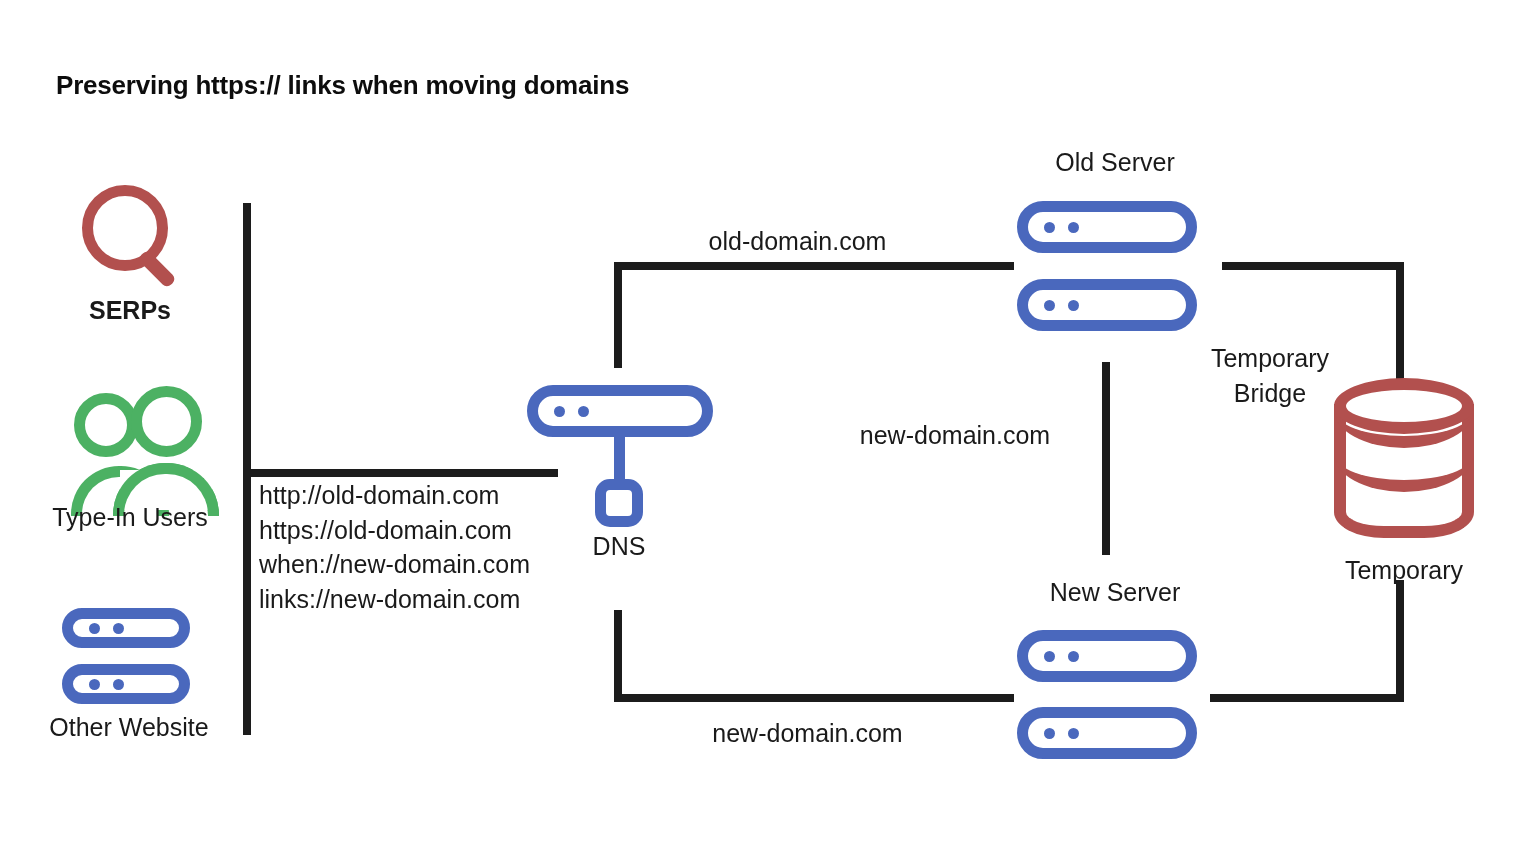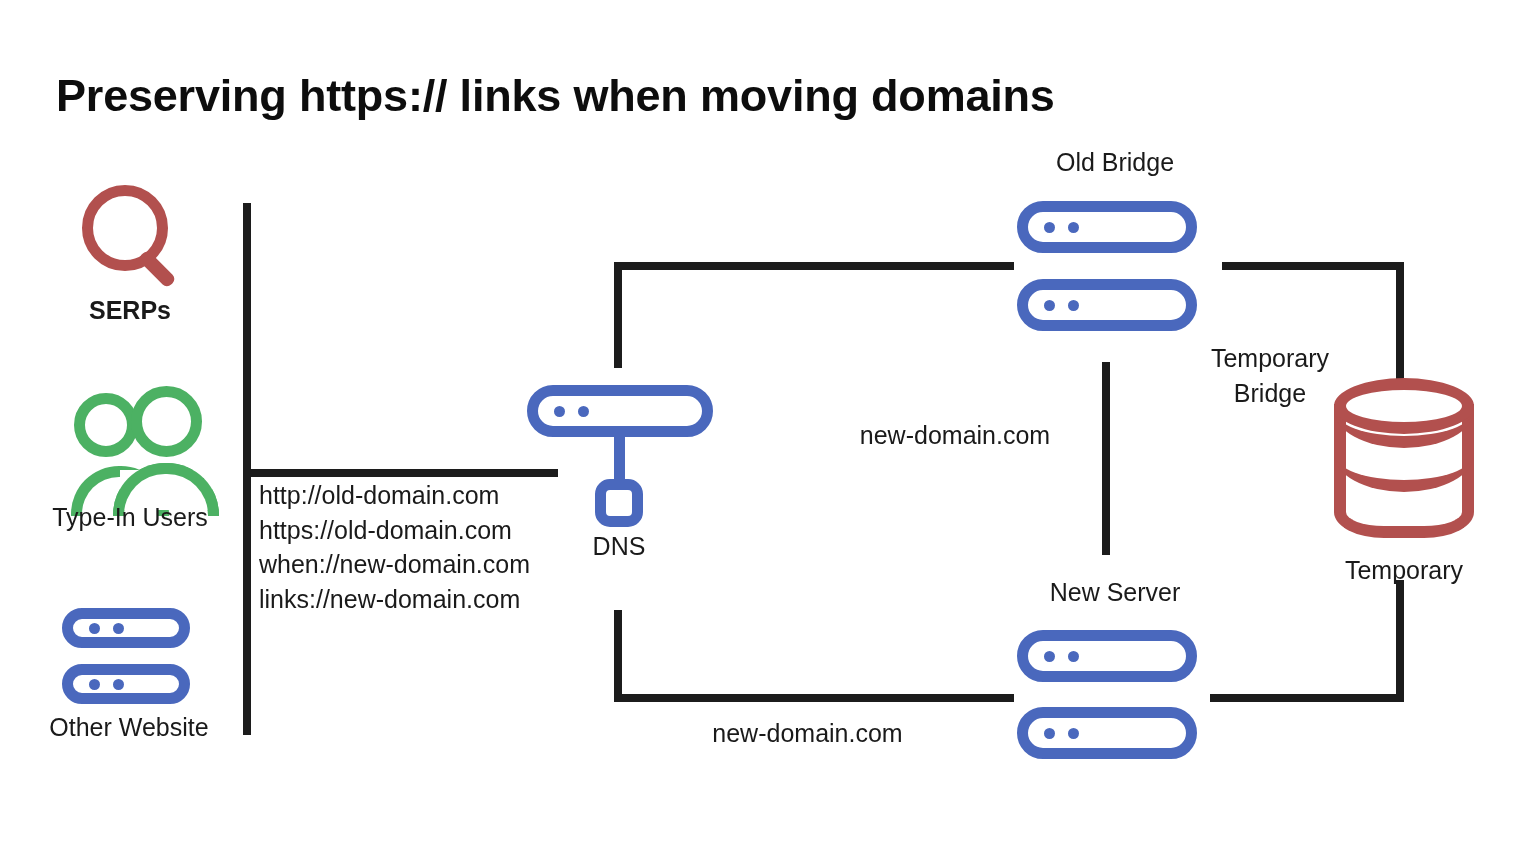--- a/index.html
+++ b/index.html
@@ -17,21 +17,21 @@
     height: 861px;
     background: #ffffff;
     overflow: hidden;
   }
 
   
   .title {
     position: absolute;
     left: 56px;
     top: 70px;
-    font-size: 45px;
+    font-size: 26px;
     font-weight: bold;
     letter-spacing: -0.2px;
     white-space: nowrap;
     color: #0d0d0d;
     text-align: center;
   }
 
   
   .label {
     position: absolute;
@@ -223,27 +223,28 @@
       <span class="dot d1"></span>
       <span class="dot d2"></span>
     </div>
     <div class="dns-stem" style="left:614px; top:433px; height:58px;"></div>
     <div class="dns-node" style="left:595px; top:479px; width:48px; height:48px;"></div>
     <div class="label center" style="left:529px; top:532px; width:180px;">DNS</div>
   </div>
 
   <div class="vline" style="left:614px; top:262px; height:106px;"></div>
   <div class="hline" style="left:614px; top:262px; width:400px;"></div>
+  <div class="label center" style="left:645px; top:227px; width:305px;">old-domain.com</div>
 
   <div class="vline" style="left:614px; top:610px; height:92px;"></div>
   <div class="hline" style="left:614px; top:694px; width:400px;"></div>
   <div class="label center" style="left:655px; top:719px; width:305px;">new-domain.com</div>
 
   <div>
-    <div class="label center" style="left:1000px; top:148px; width:230px;">Old Bridge</div>
+    <div class="label center" style="left:1000px; top:148px; width:230px;">Old Server</div>
     <div class="server" style="left:1017px; top:201px; width:180px; height:52px;">
       <span class="dot d1"></span>
       <span class="dot d2"></span>
     </div>
     <div class="server" style="left:1017px; top:279px; width:180px; height:52px;">
       <span class="dot d1"></span>
       <span class="dot d2"></span>
     </div>
   </div>
 

